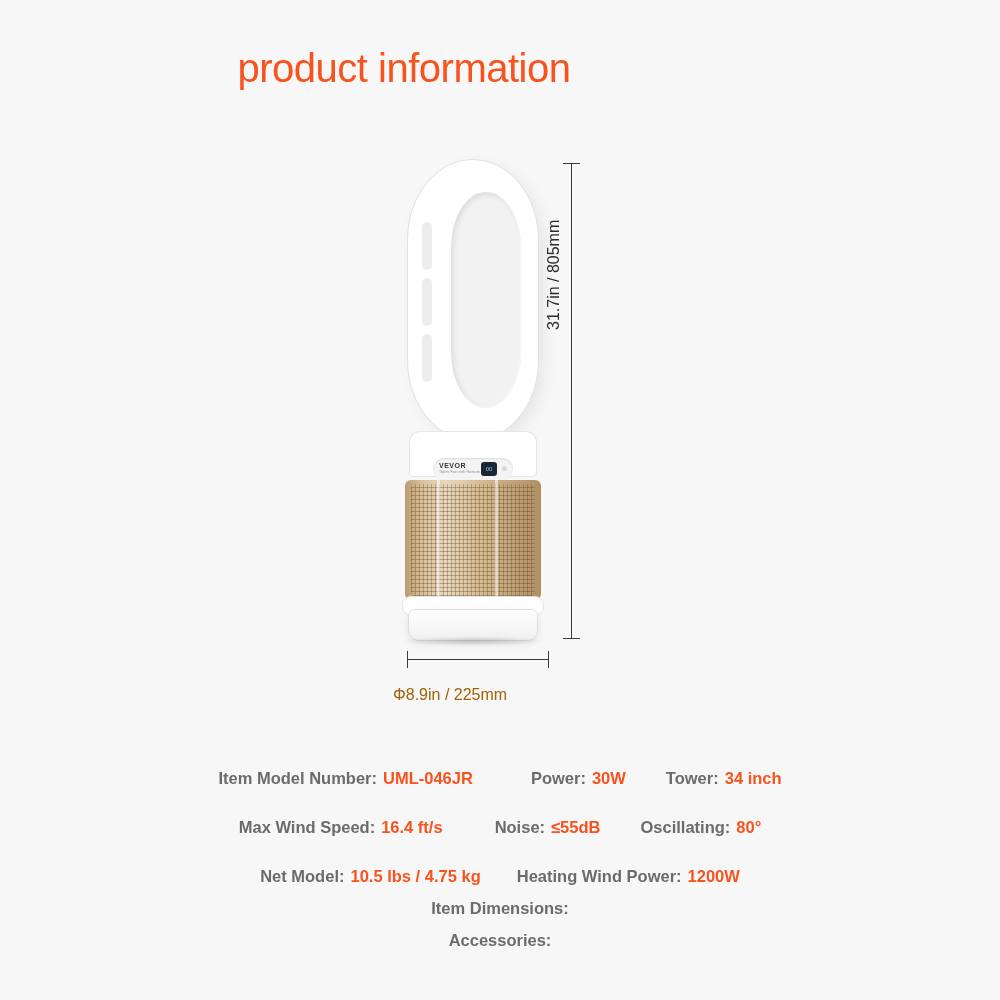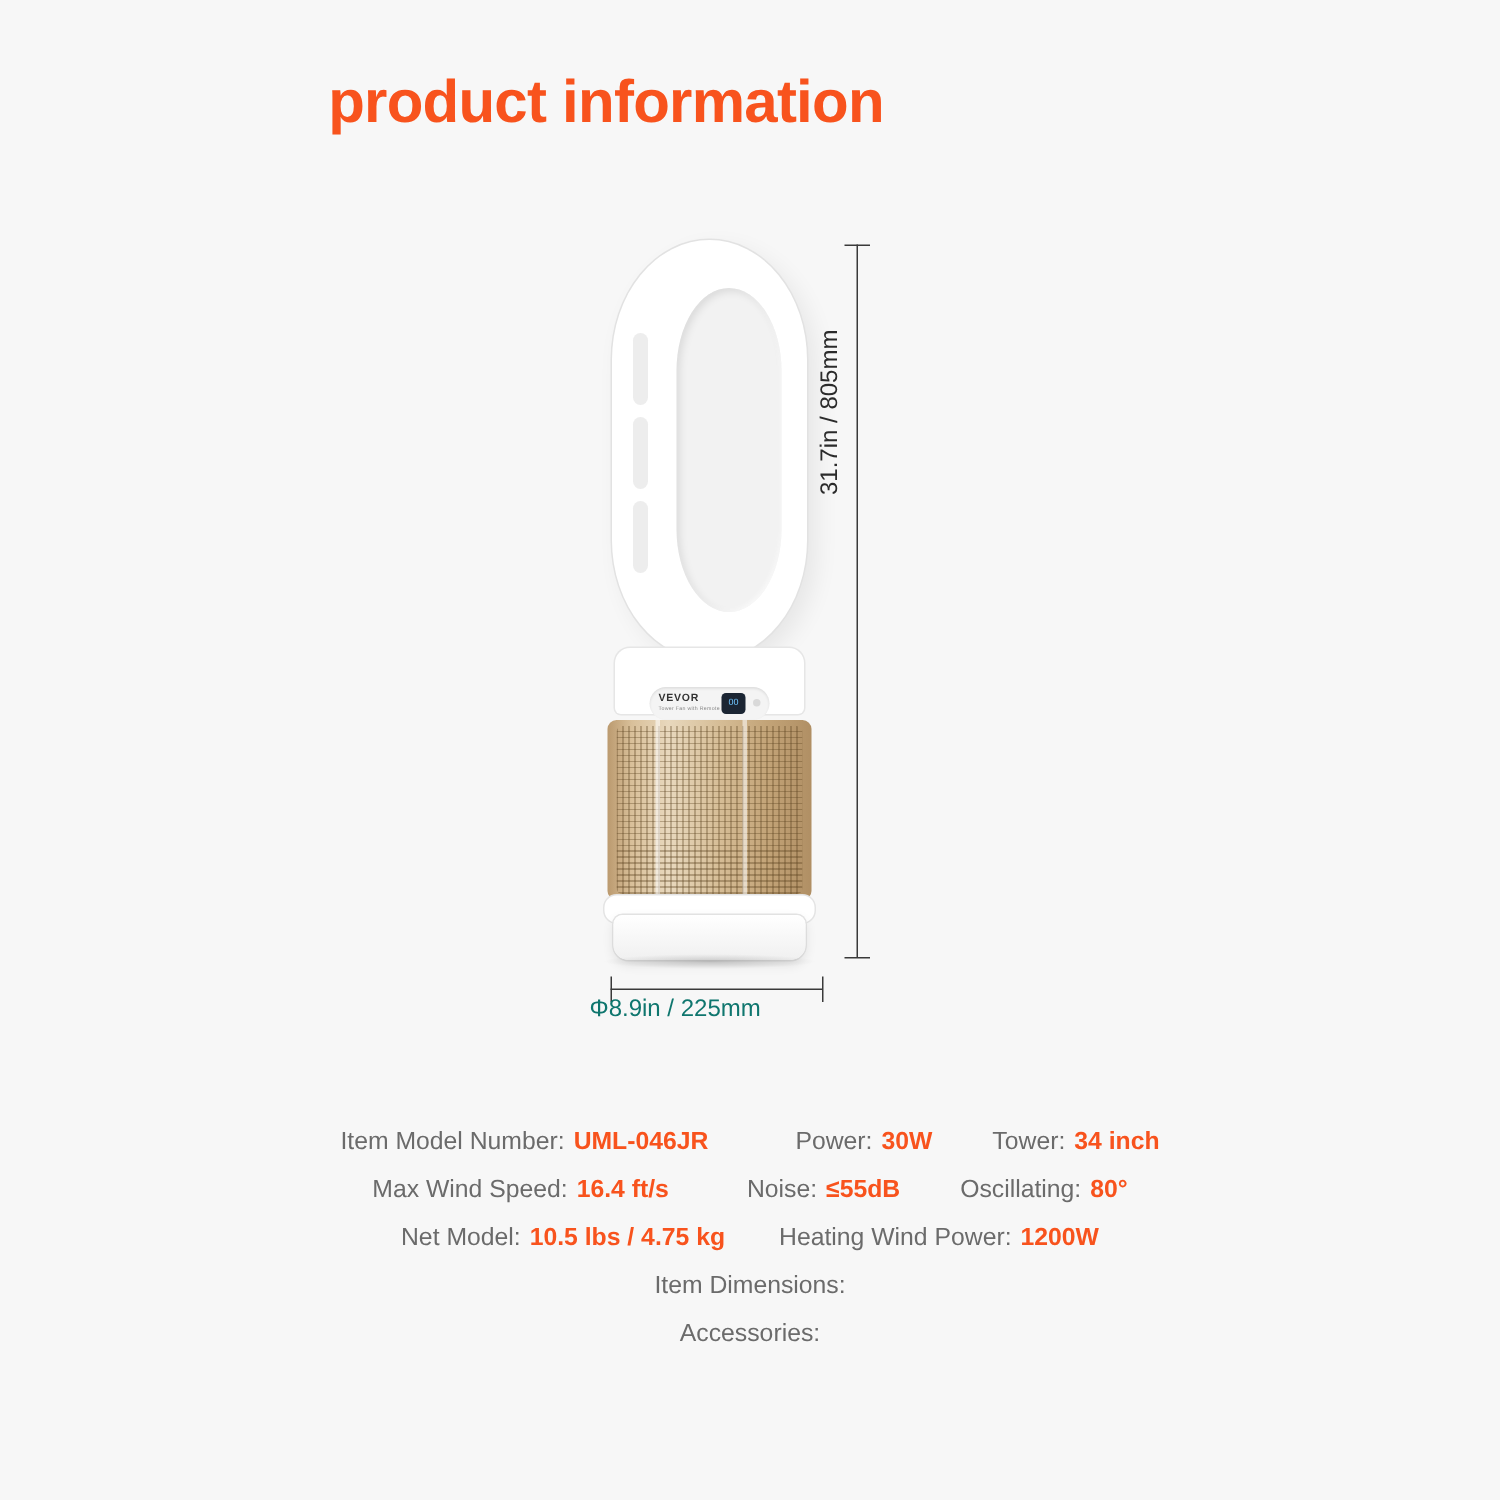--- a/index.html
+++ b/index.html
@@ -23,21 +23,21 @@
   }
 
   
   .title {
     position: absolute;
     left: 0;
     top: 46px;
     width: 808px;
     text-align: center;
     font-size: 40px;
-    font-weight: bold;
+    font-weight: normal;
     color: #f8531d;
     letter-spacing: -0.5px;
   }
 
   
   .product {
     position: absolute;
     left: 395px;
     top: 160px;
     width: 175px;
@@ -236,48 +236,49 @@
     top: 651px;
     width: 1px;
     height: 17px;
     background: #3a3a3a;
   }
   .dim-h-cap.left { left: 407px; }
   .dim-h-cap.right { left: 548px; }
   .dim-h-label {
     position: absolute;
     left: 393px;
-    top: 664px;
+    top: 686px;
     font-size: 16px;
-    color: #0f766e;
+    color: #a16207;
     white-space: nowrap;
   }
 
   
   .specs {
     position: absolute;
     left: 0;
     top: 752px;
     width: 1000px;
     font-size: 16.5px;
     color: #5b5b5b;
   }
   .spec-row {
     display: flex;
     justify-content: center;
     align-items: baseline;
     margin-bottom: 13px;
     white-space: nowrap;
   }
   .spec-item { display: inline-flex; align-items: baseline; }
-  .spec-label { color: #6b6b6b; }
+  .spec-label { color: #6b6b6b; font-weight: bold; }
   .spec-value {
     color: #f8531d;
     font-weight: bold;
     margin-left: 6px;
+    margin-top: 17px;
   }
   .gap-1 { width: 58px; }
   .gap-2 { width: 40px; }
   .gap-3 { width: 52px; }
   .gap-4 { width: 36px; }
 </style>
 </head>
 <body>
 
 <div class="page">

